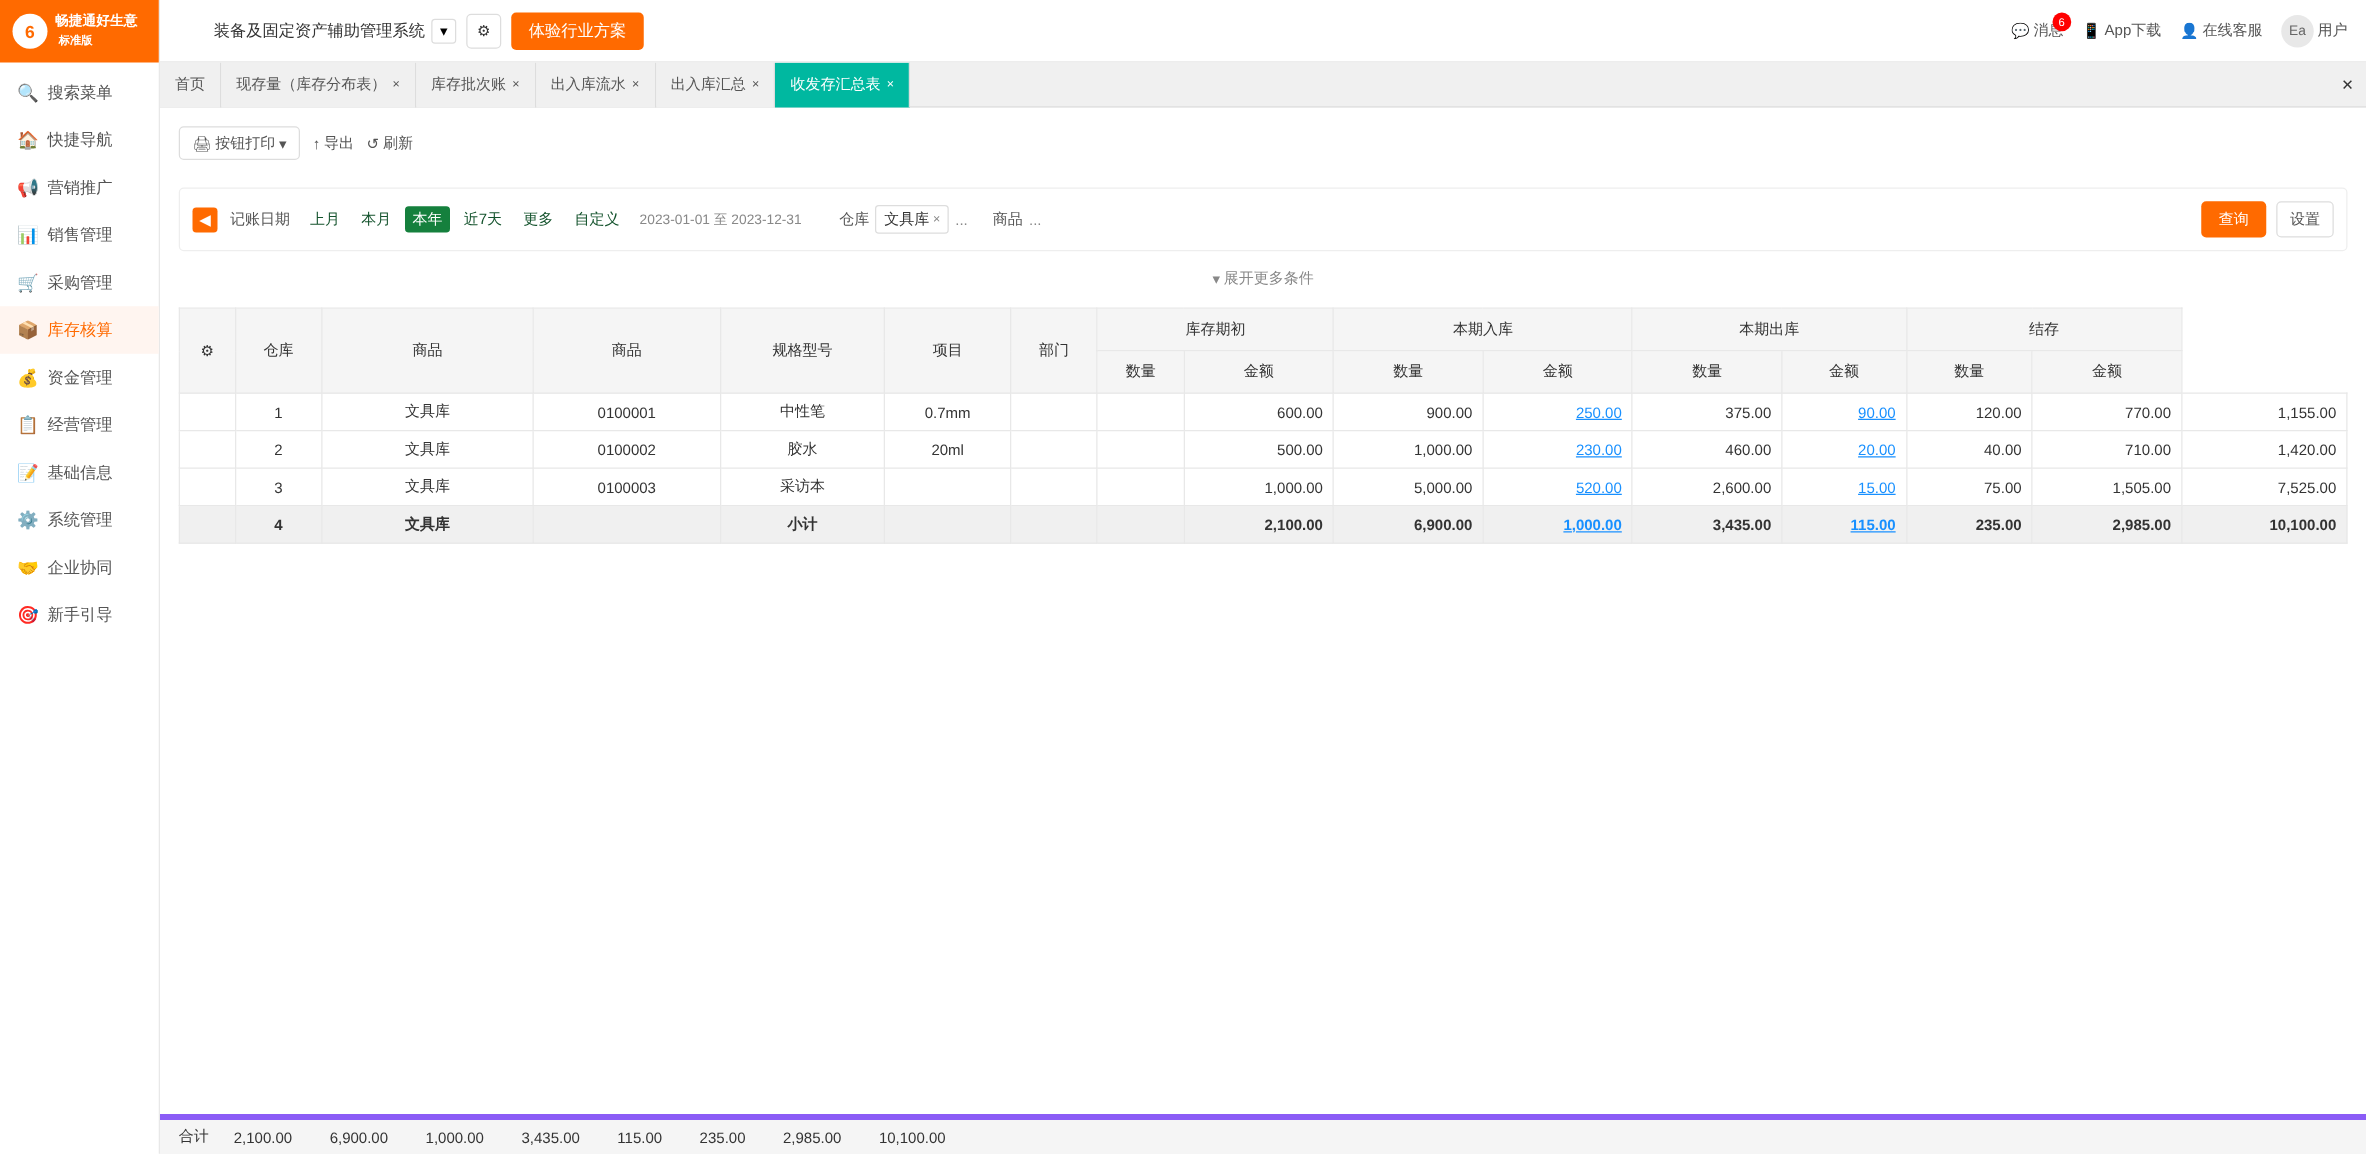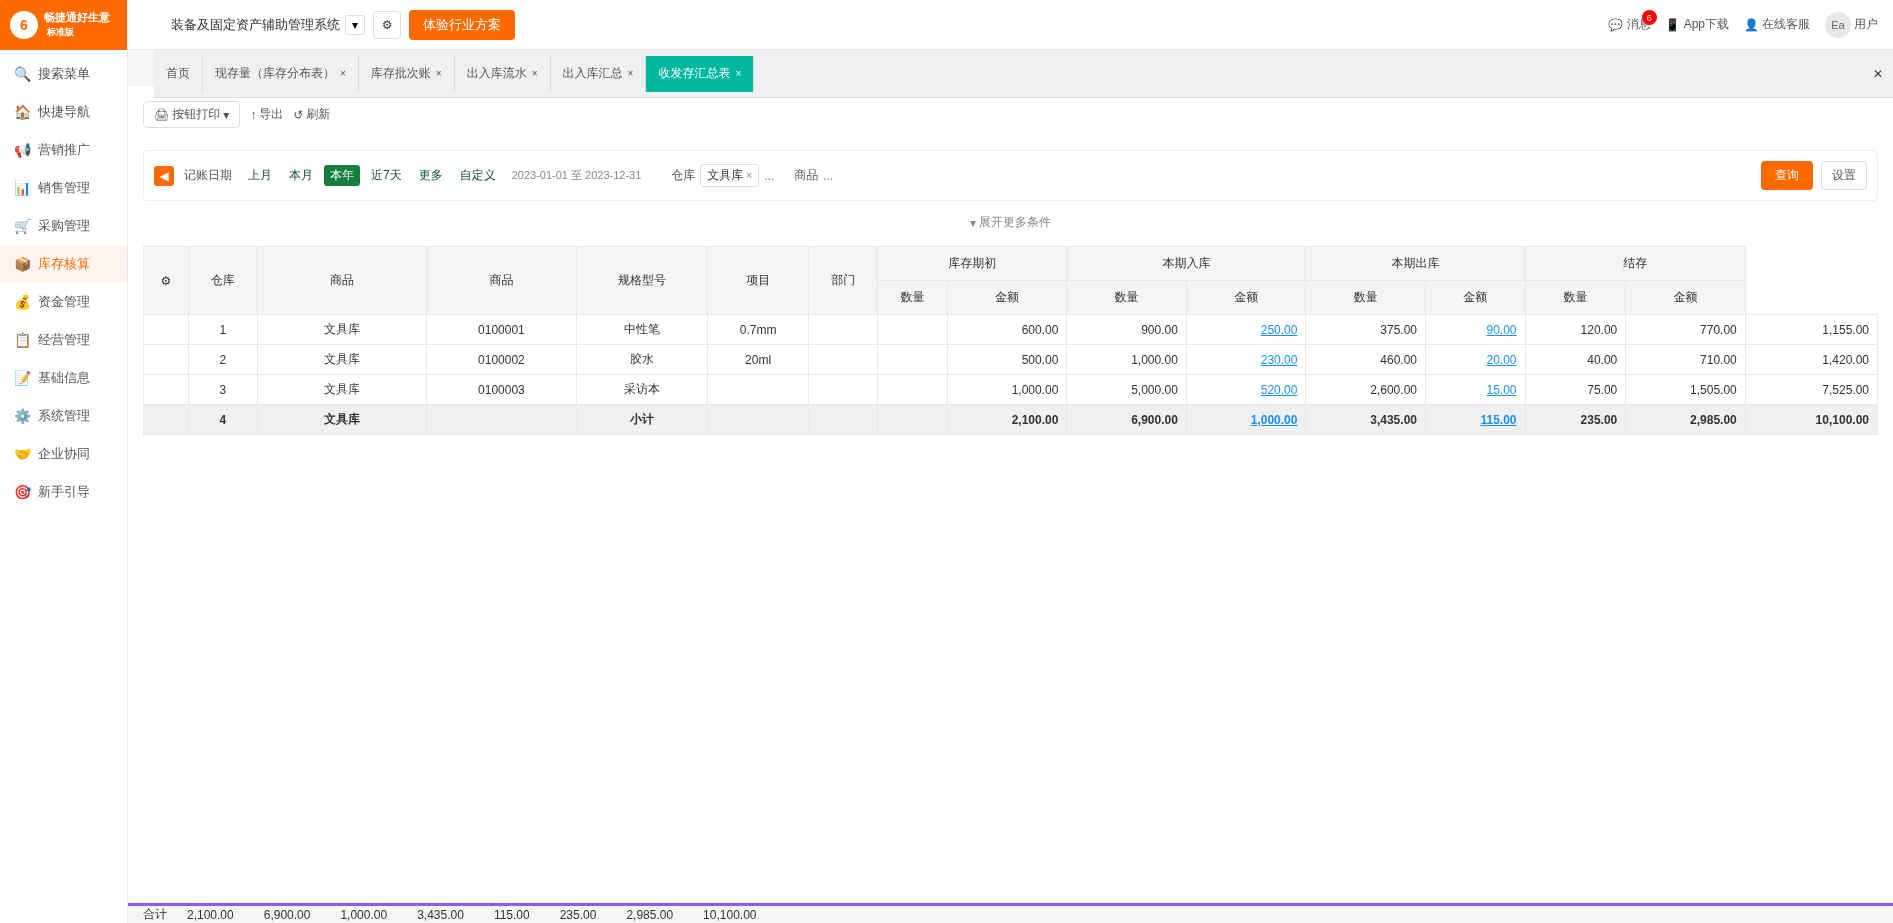--- a/index.html
+++ b/index.html
@@ -22,21 +22,21 @@
     .topbar-system-name { font-size: 13px; color: #333; margin-left: 28px; }
     .topbar-dropdown { background: none; border: 1px solid #ddd; border-radius: 3px; padding: 2px 6px; font-size: 12px; cursor: pointer; }
     .topbar-settings { width: 28px; height: 28px; border: 1px solid #ddd; border-radius: 4px; display: flex; align-items: center; justify-content: center; cursor: pointer; margin: 0 8px; }
     .topbar-trial-btn { background: #ff6a00; color: #fff; border: none; border-radius: 4px; padding: 6px 14px; font-size: 13px; cursor: pointer; }
     .topbar-right { display: flex; align-items: center; gap: 15px; margin-left: auto; }
     .topbar-right-item { display: flex; align-items: center; gap: 3px; font-size: 12px; color: #555; cursor: pointer; position: relative; }
     .badge { background: #f00; color: #fff; border-radius: 50%; width: 15px; height: 15px; font-size: 9px; display: flex; align-items: center; justify-content: center; position: absolute; top: -6px; right: -6px; }
     .user-avatar { width: 26px; height: 26px; background: #e8e8e8; border-radius: 50%; display: flex; align-items: center; justify-content: center; font-size: 11px; color: #666; }
 
     
-    .tabbar { position: fixed; left: 128px; top: 50px; right: 0; height: 48px; background: #f0f0f0; display: flex; align-items: center; z-index: 98; border-bottom: 1px solid #ddd; margin-left: 26px; }
+    .tabbar { position: fixed; left: 128px; top: 50px; right: 0; height: 36px; background: #f0f0f0; display: flex; align-items: center; z-index: 98; border-bottom: 1px solid #ddd; }
     .tab { display: flex; align-items: center; padding: 0 12px; height: 36px; font-size: 12px; color: #555; cursor: pointer; border-right: 1px solid #ddd; background: #f0f0f0; white-space: nowrap; }
     .tab.active { background: #00b8a0; color: #fff; }
     .tab-close { margin-left: 5px; font-size: 10px; color: inherit; cursor: pointer; }
     .tab-first { background: #f0f0f0; }
 
     
     .main { margin-left: 128px; margin-top: 86px; padding: 15px; background: #fff; min-height: calc(923px - 86px); }
 
     
     .page-title { font-size: 15px; font-weight: bold; color: #333; margin-bottom: 15px; }
@@ -71,21 +71,21 @@
 
     
     .data-table { width: 100%; border-collapse: collapse; font-size: 12px; }
     .data-table th { background: #f5f5f5; border: 1px solid #e8e8e8; padding: 8px 6px; text-align: center; color: #333; font-weight: normal; white-space: nowrap; }
     .data-table td { border: 1px solid #e8e8e8; padding: 6px 8px; text-align: center; color: #333; }
     .data-table tr.subtotal td { background: #f0f0f0; font-weight: bold; }
     .data-table .num-link { color: #1890ff; text-decoration: underline; cursor: pointer; }
     .th-group { text-align: center; }
 
     
-    .footer-bar { position: fixed; bottom: 0; left: 128px; right: 0; height: 20px; background: #f5f5f5; border-top: 3px solid #8b5cf6; display: flex; align-items: center; padding: 0 15px; font-size: 12px; color: #333; z-index: 99; }
+    .footer-bar { position: fixed; bottom: 0; left: 128px; right: 0; height: 32px; background: #f5f5f5; border-top: 5px solid #8b5cf6; display: flex; align-items: center; padding: 0 15px; font-size: 12px; color: #333; z-index: 99; }
 
     .close-tab-btn { cursor: pointer; }
   </style>
 </head>
 <body>
 
 <div class="sidebar">
   <div class="sidebar-logo">
     <div class="sidebar-logo-icon">6</div>
     <div class="sidebar-logo-text">

